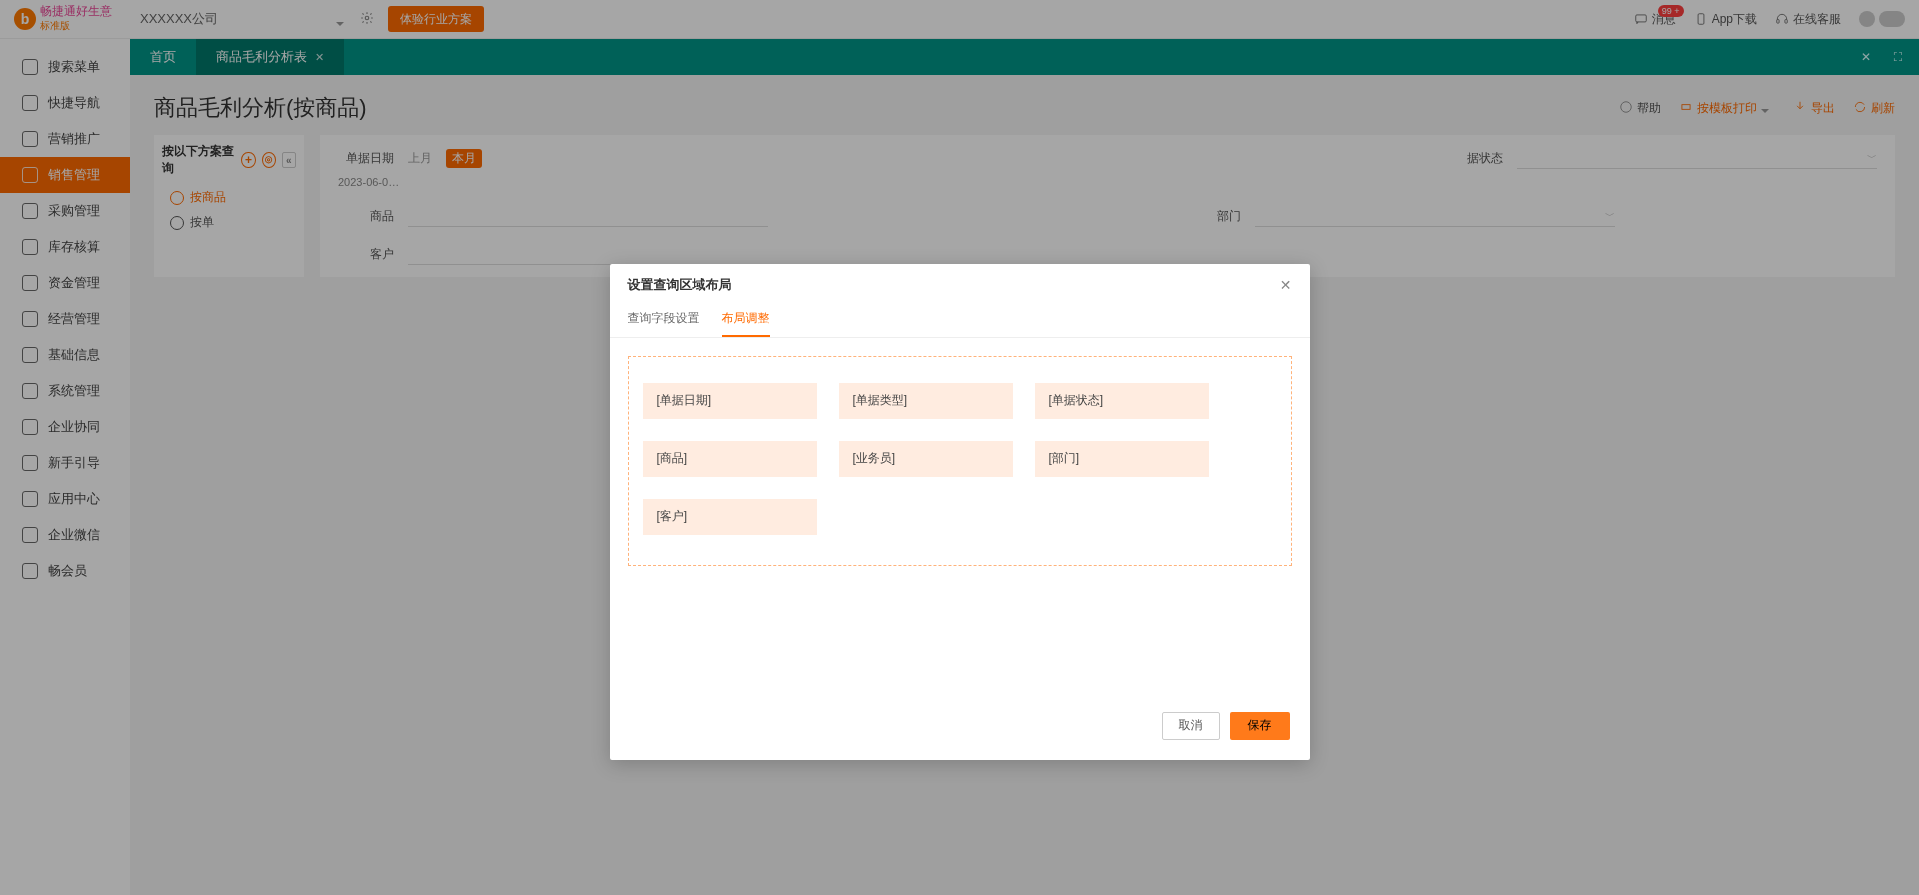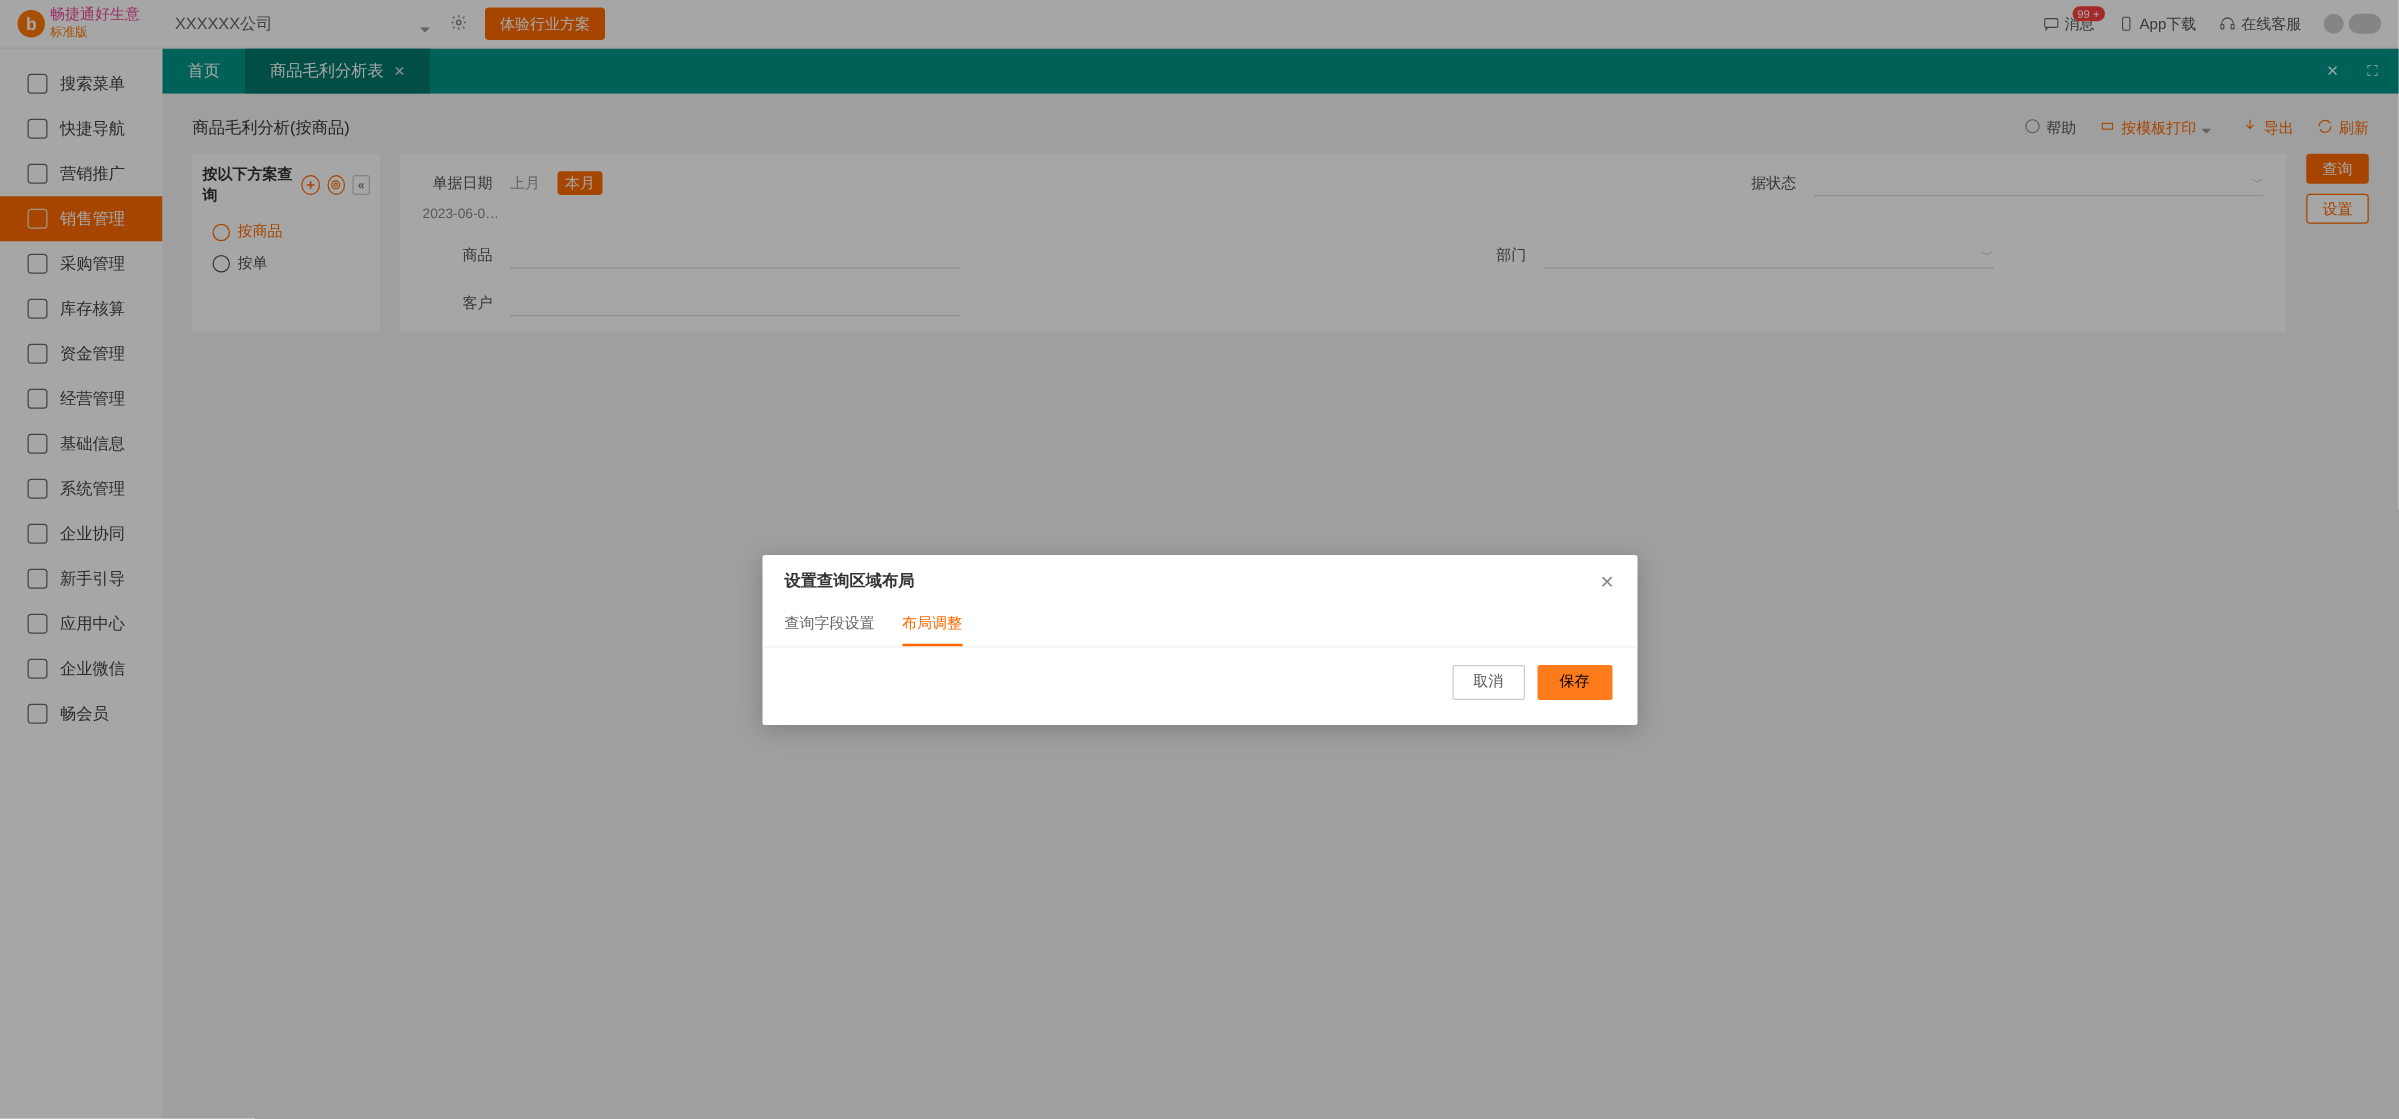--- a/index.html
+++ b/index.html
@@ -33,21 +33,21 @@
   .tab { display: flex; align-items: center; padding: 0 20px; font-size: 13px; cursor: pointer; gap: 8px; }
   .tab.home { color: #fff; }
   .tab.active { background: #00796b; color: #fff; }
   .tab-close { font-size: 11px; opacity: .8; }
   .tab-right-icons { margin-left: auto; display: flex; align-items: center; gap: 10px; padding-right: 10px; }
   .tri-ico { width: 22px; height: 22px; display: flex; align-items: center; justify-content: center; cursor: pointer; color: #dff; }
 
   
   .content { position: absolute; top: 75px; left: 130px; right: 0; bottom: 0; background: #f5f5f5; padding: 18px 24px; overflow: hidden; }
   .page-row { display: flex; align-items: center; justify-content: space-between; margin-bottom: 12px; }
-  .page-title { font-size: 13px; color: #333; }
+  .page-title { font-size: 22px; color: #333; }
   .page-actions { display: flex; align-items: center; gap: 18px; color: #555; }
   .page-actions .act { display: flex; gap: 4px; cursor: pointer; font-size: 12px; }
   .act-orange { color: #ff6a00; }
 
   .body-row { display: flex; gap: 16px; }
   .filter-panel { width: 150px; background: #fff; padding: 8px 8px 20px 8px; }
   .filter-panel h4 { font-size: 12px; font-weight: bold; color: #333; margin-bottom: 8px; display: flex; align-items: center; gap: 6px; }
   .round-btn { width: 16px; height: 16px; border: 1px solid #ff6a00; border-radius: 50%; display: inline-flex; align-items: center; justify-content: center; color: #ff6a00; font-size: 12px; cursor: pointer; }
   .collapse-btn { width: 16px; height: 16px; border: 1px solid #ccc; border-radius: 2px; display: inline-flex; align-items: center; justify-content: center; color: #888; font-size: 10px; cursor: pointer; margin-left: auto; }
   .scheme-item { display: flex; align-items: center; gap: 6px; padding: 4px 8px; font-size: 12px; cursor: pointer; color: #555; }
@@ -285,35 +285,42 @@
         <div class="sel-wide">
             <span class="chev">﹀</span>
           </div>
       </div>
       <div class="q-row">
         <span class="q-label">客户</span>
         <div class="sel-wide"></div>
       </div>
     </div>
 
-    <div class="right-actions">
-      <button class="btn-primary">查询</button>
-      <button class="btn-ghost">设置</button>
-    </div>
   </div>
 </div>
 
 <div class="overlay">
   <div class="modal">
     <div class="modal-head">
       <span class="modal-title">设置查询区域布局</span>
       <span class="modal-close">✕</span>
     </div>
     <div class="modal-tabs">
       <div class="mtab">查询字段设置</div>
       <div class="mtab active">布局调整</div>
     </div>
+    <div class="modal-body">
+      <div class="dashed-box">
+        <div class="tag-block">[单据日期]</div>
+        <div class="tag-block">[单据类型]</div>
+        <div class="tag-block">[单据状态]</div>
+        <div class="tag-block">[商品]</div>
+        <div class="tag-block">[业务员]</div>
+        <div class="tag-block">[部门]</div>
+        <div class="tag-block">[客户]</div>
+      </div>
+    </div>
     <div class="modal-foot">
       <button class="btn-default">取消</button>
       <button class="btn-save">保存</button>
     </div>
   </div>
 </div>
 
 </body></html>

